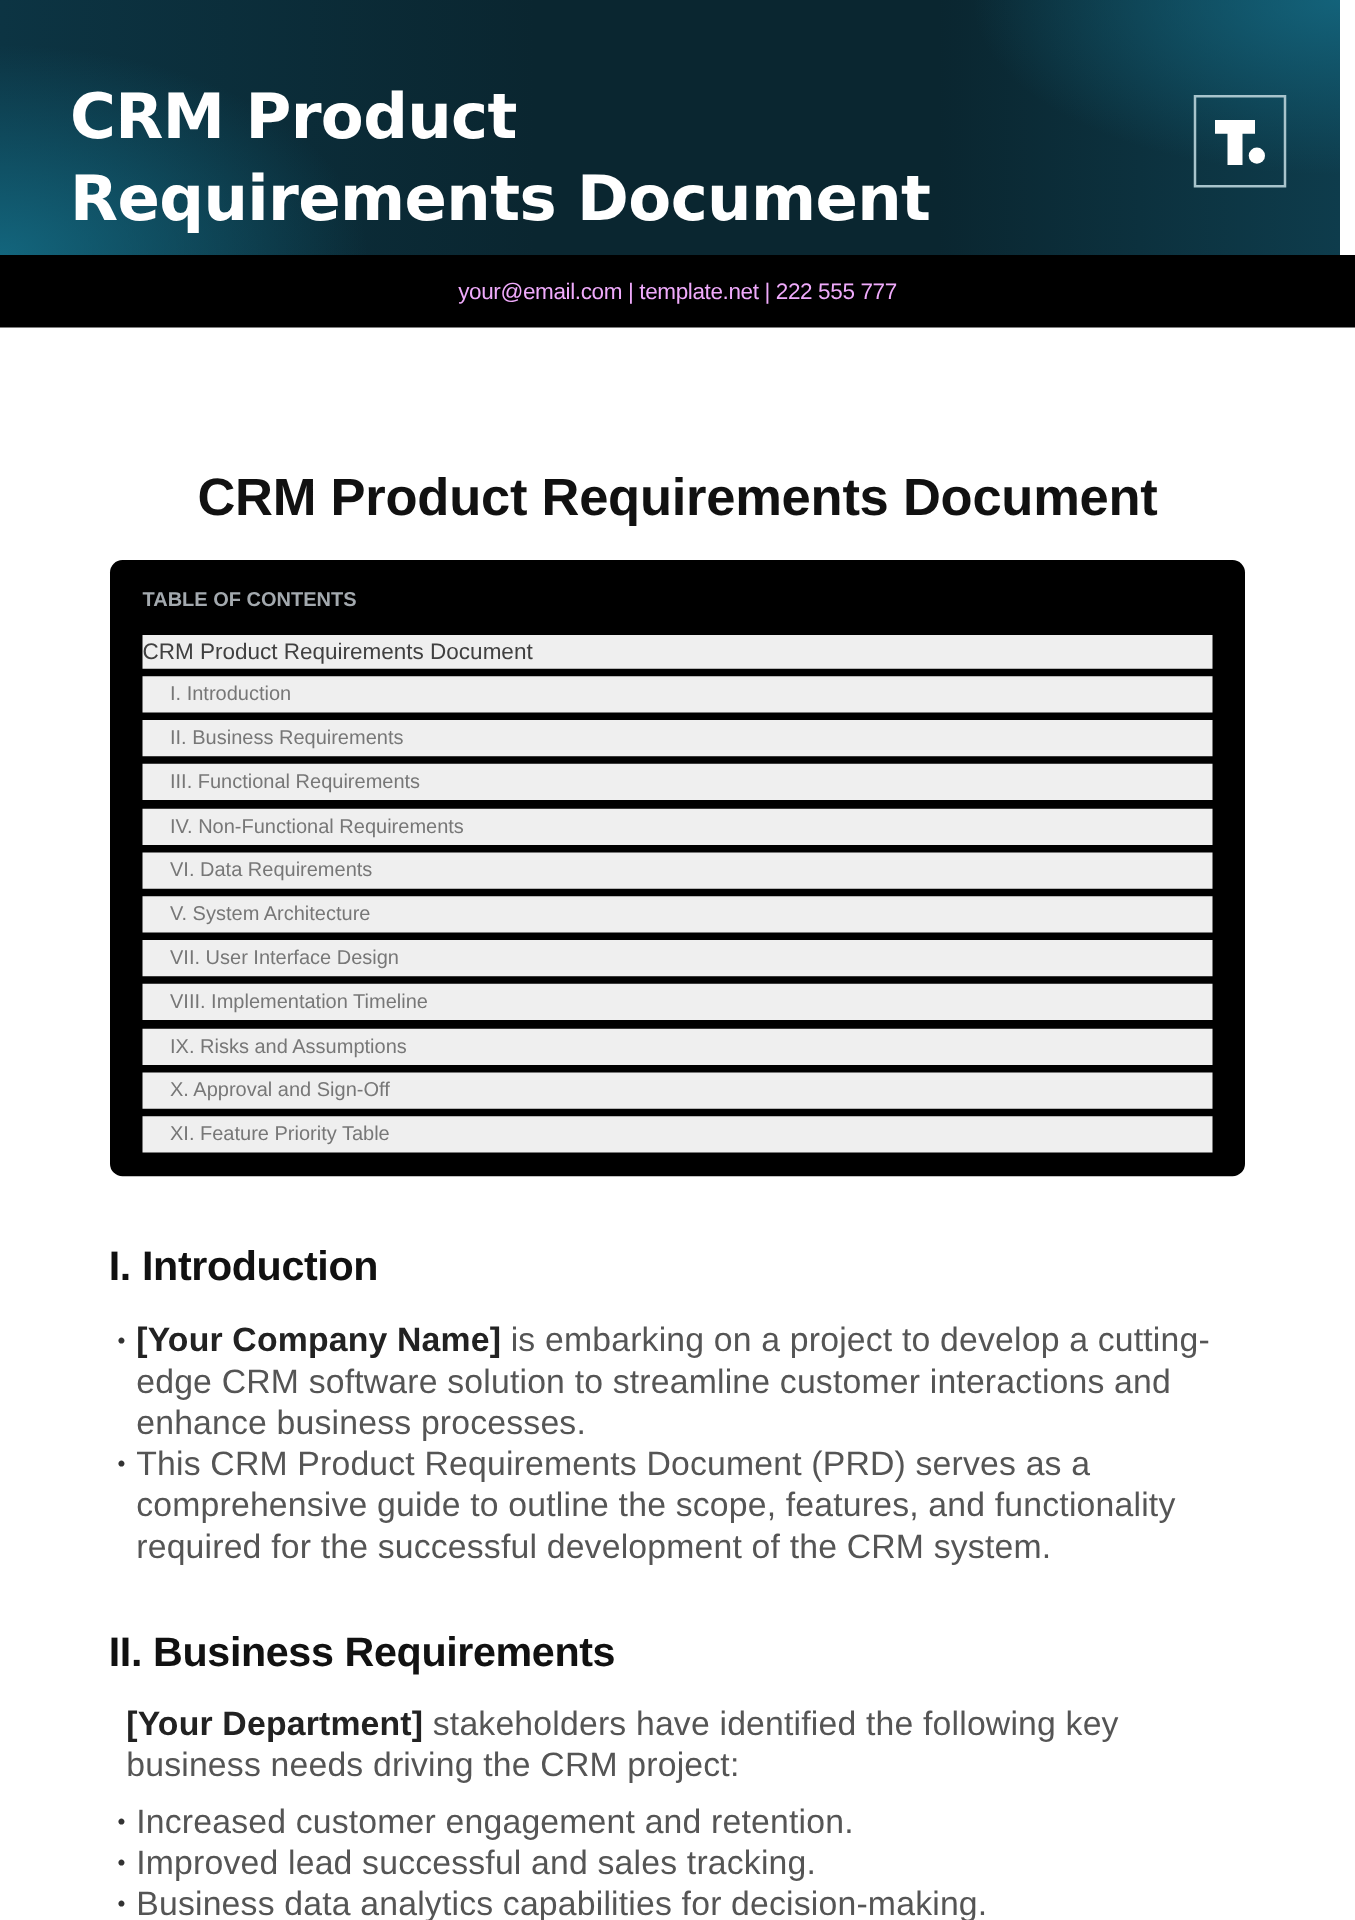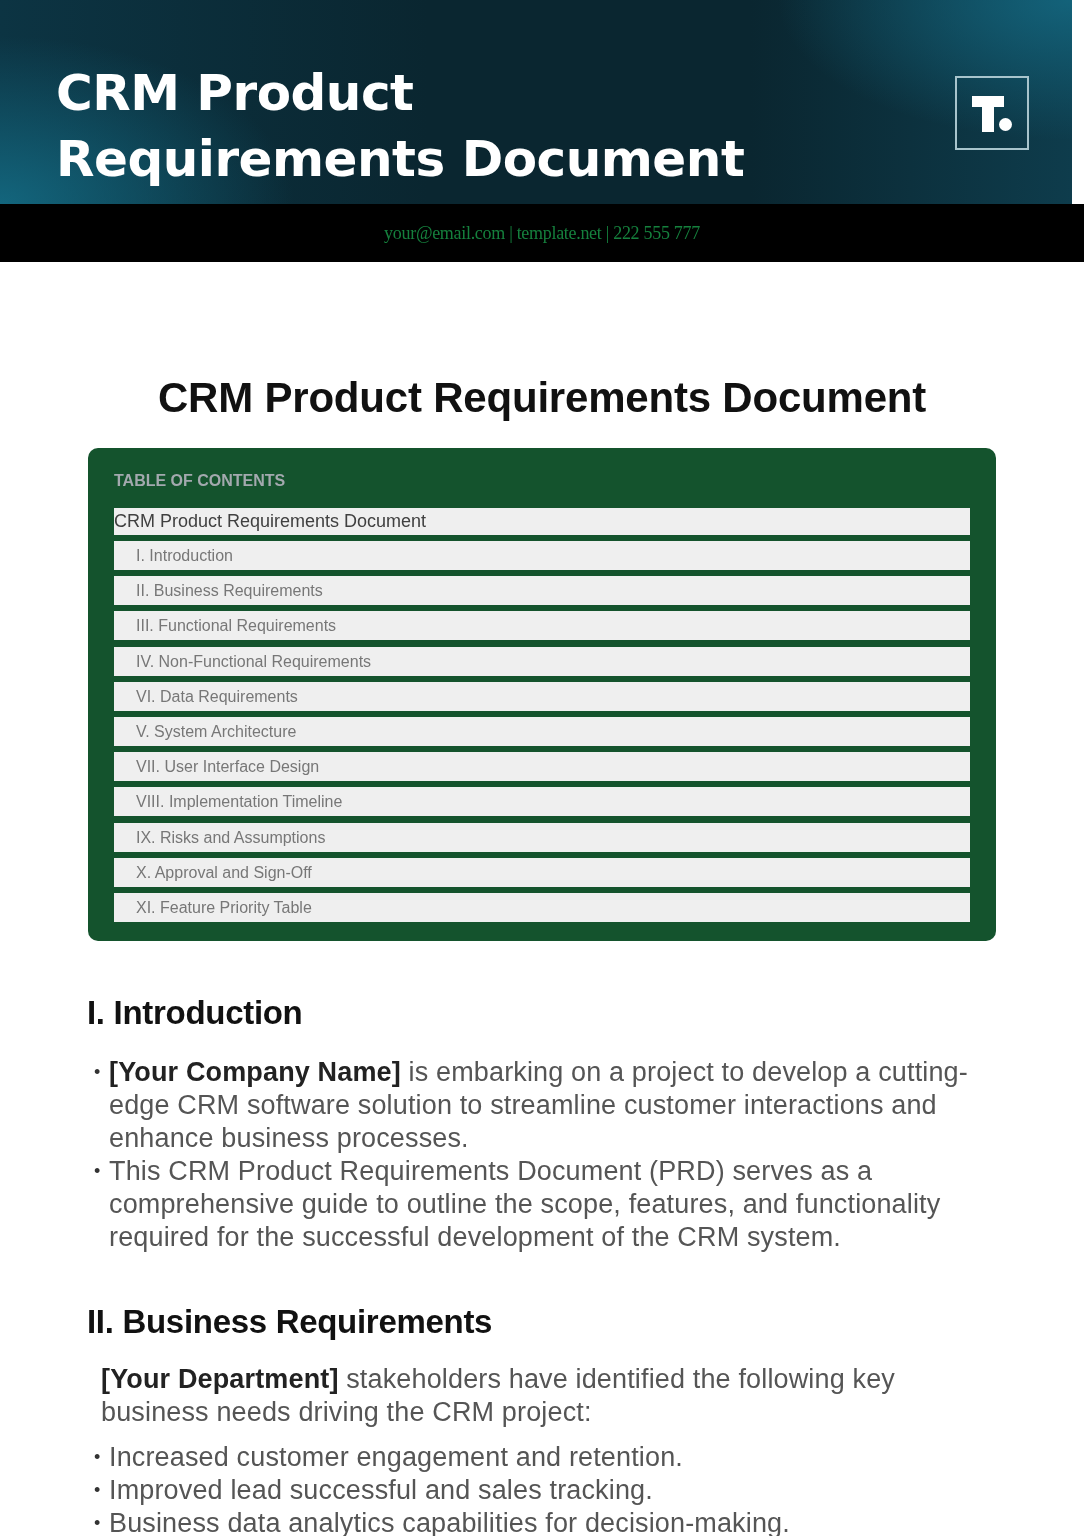--- a/index.html
+++ b/index.html
@@ -27,30 +27,30 @@
       position: relative; width: 40px; height: 38px;
     }
     .logo-t .bar { position: absolute; left: 0; top: 2px; width: 32px; height: 11px; background: #fff; }
     .logo-t .stem { position: absolute; left: 10px; top: 2px; width: 12px; height: 36px; background: #fff; }
     .logo-t .dot { position: absolute; left: 27px; top: 24px; width: 13px; height: 13px; border-radius: 50%; background: #fff; }
 
     .contact-bar {
       position: absolute; left: 0; top: 204px; width: 1084px; height: 58px;
       background: #000; display: flex; align-items: center; justify-content: center;
     }
-    .contact-text { color: #15803d; font-size: 18px; font-family: Liberation Serif, serif; letter-spacing: -0.3px; }
+    .contact-text { color: #f0abfc; font-size: 18px; font-family: Liberation Sans, sans-serif; letter-spacing: -0.3px; }
 
     .doc-title {
       position: absolute; left: 0; top: 374px; width: 1084px; text-align: center;
       font-size: 42px; font-weight: bold; color: #111; letter-spacing: -0.2px;
     }
 
     .toc {
       position: absolute; left: 88px; top: 448px; width: 908px; height: 493px;
-      background: #14532d; border-radius: 10px;
+      background: #000000; border-radius: 10px;
     }
     .toc-heading {
       position: absolute; left: 26px; top: 24px; font-size: 16px; font-weight: bold;
       color: #a3a9ae; letter-spacing: 0px;
     }
     .toc-main {
       position: absolute; left: 26px; top: 60px; width: 856px; height: 27px;
       background: #efefef; font-size: 18px; color: #404040; line-height: 27px;
     }
     .toc-list { position: absolute; left: 26px; top: 93px; width: 856px; }

